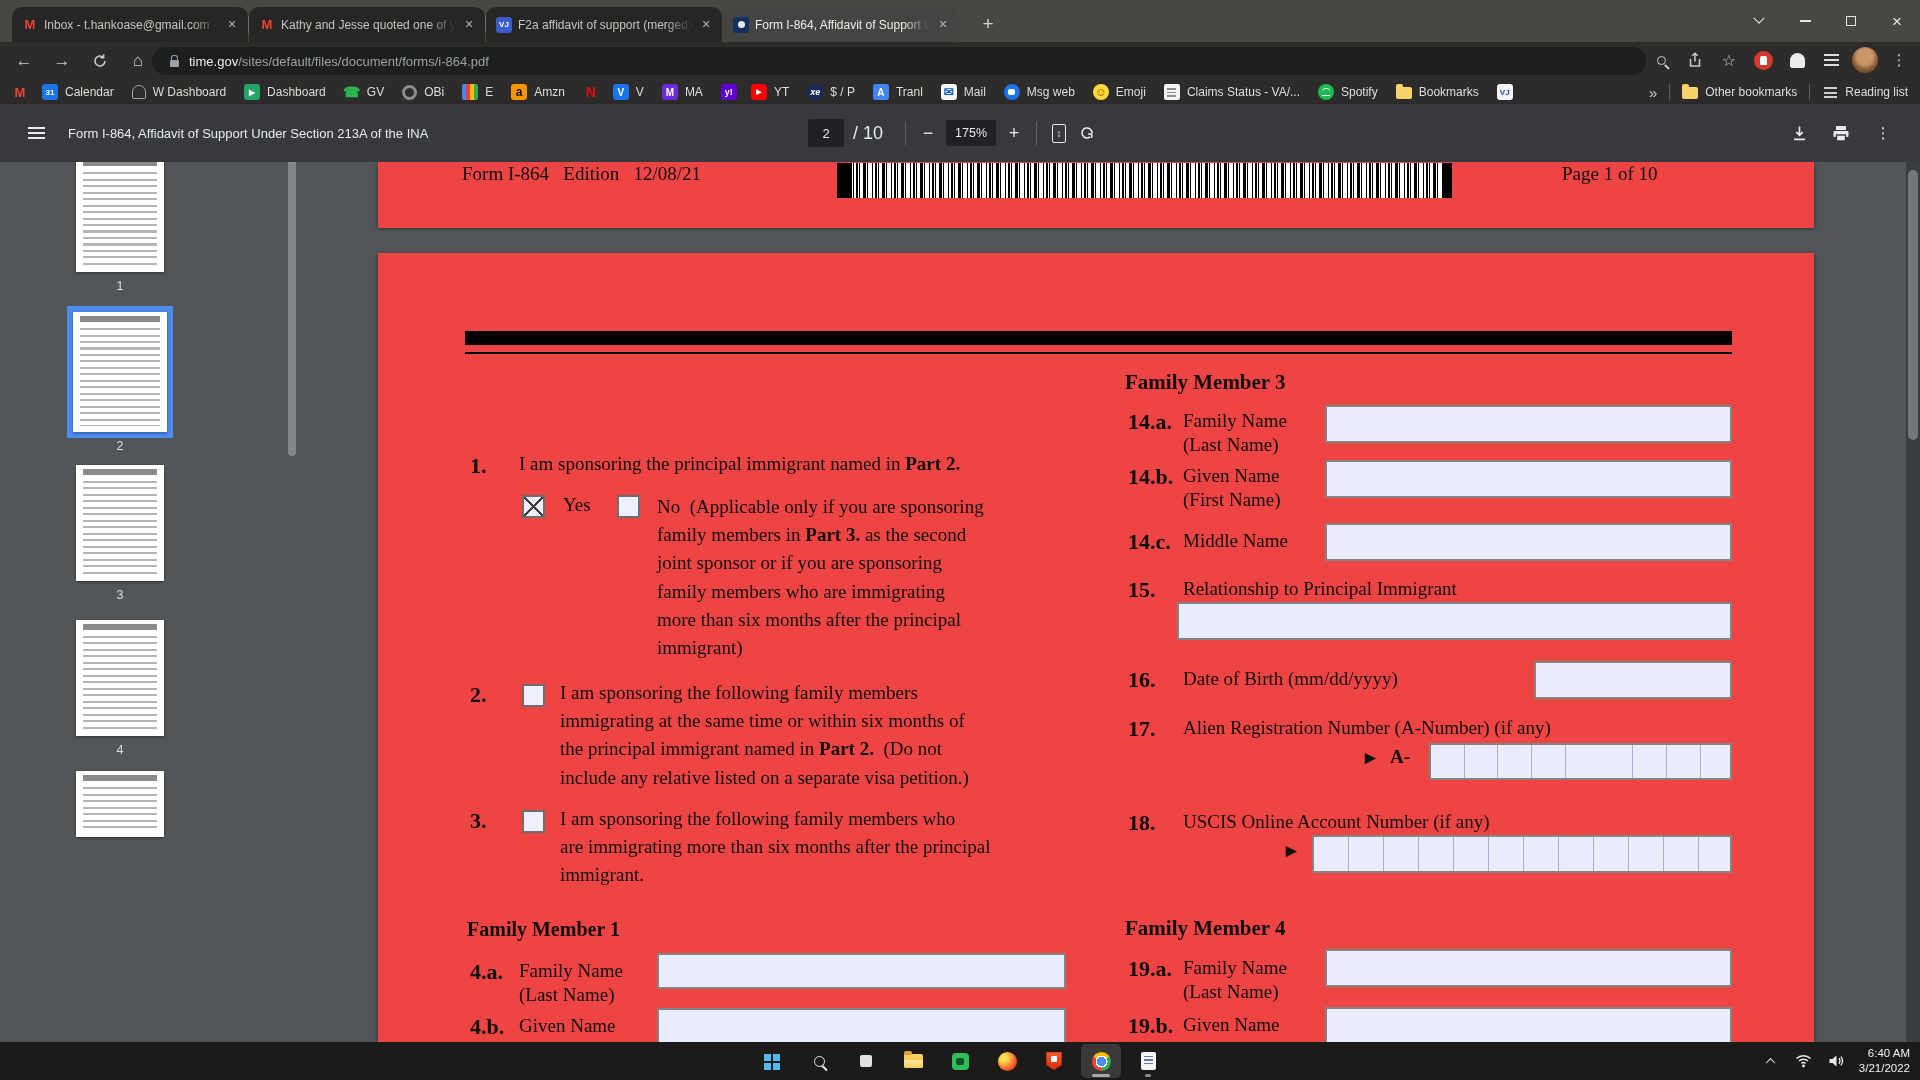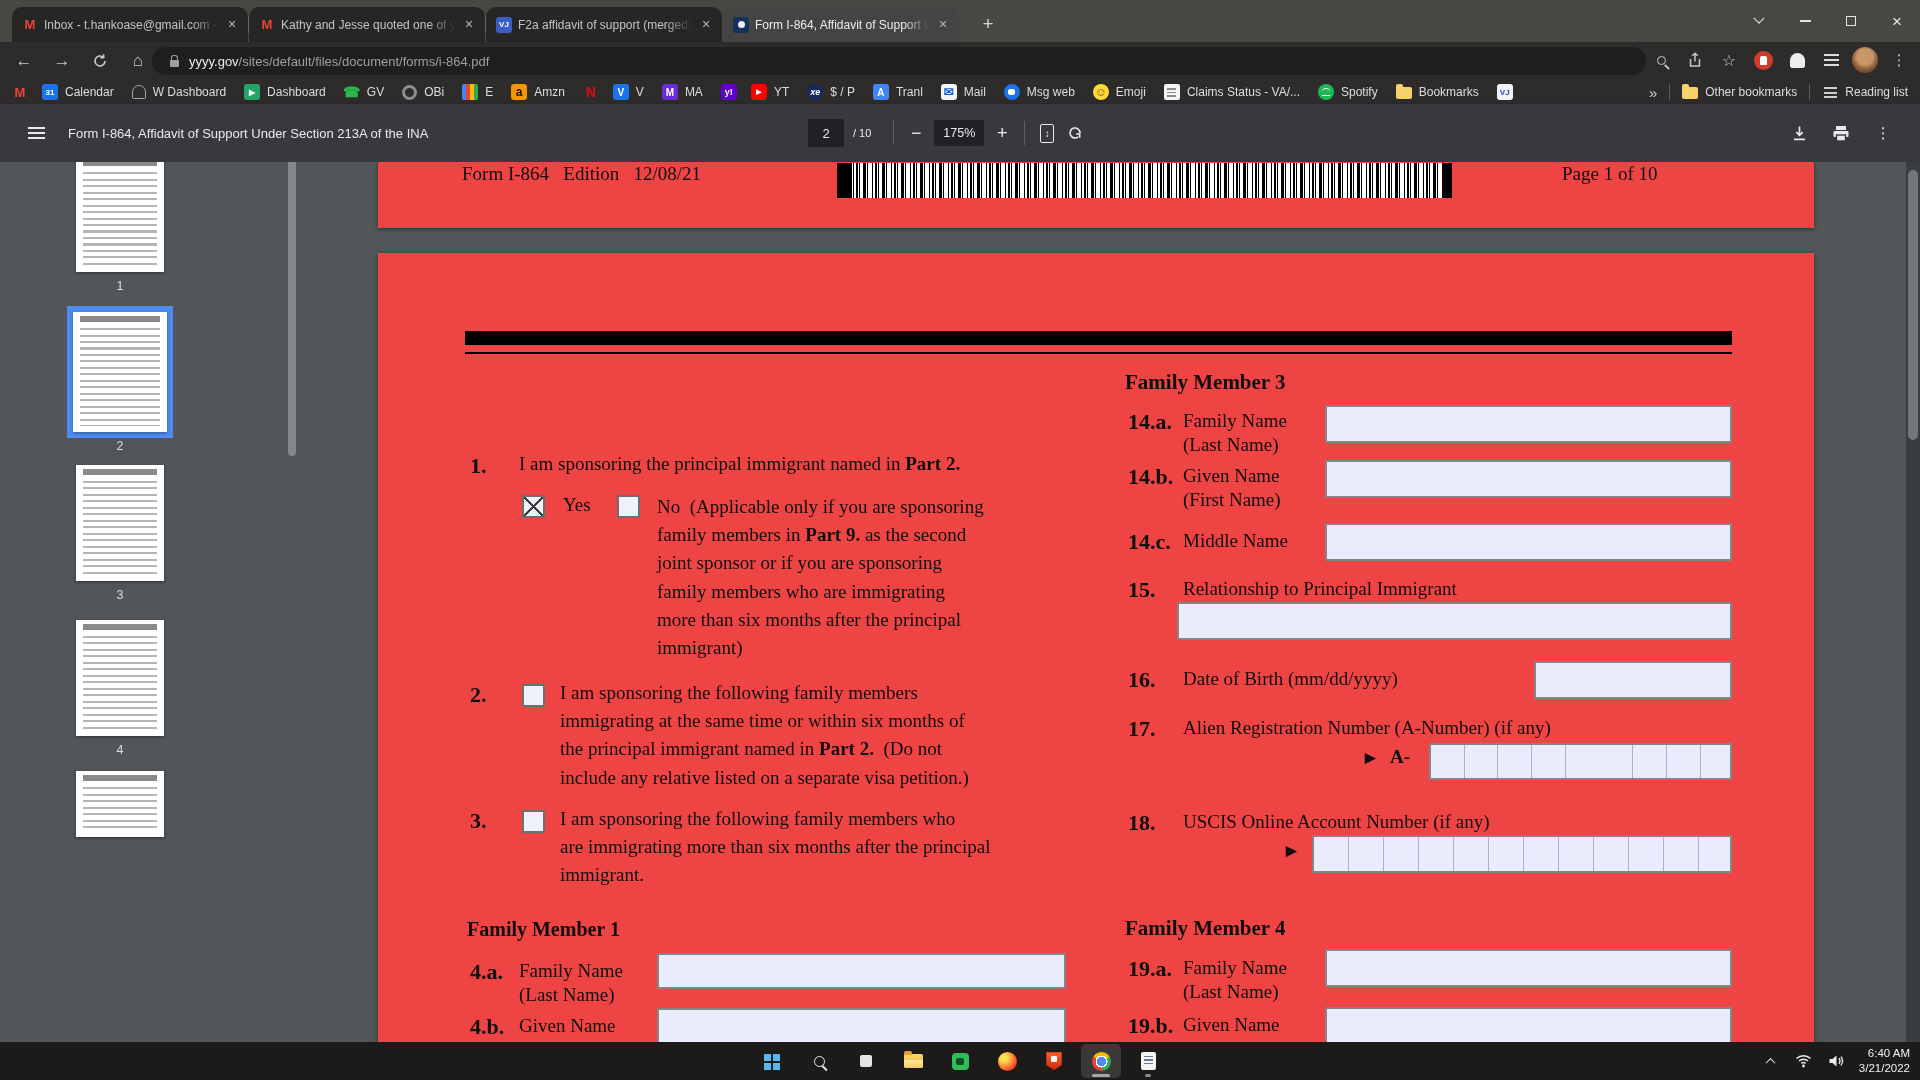--- a/index.html
+++ b/index.html
@@ -86,21 +86,21 @@
 
   .tab-icon { width:16px; height:16px; border-radius:3px; display:inline-flex; align-items:center; justify-content:center; font-weight:bold; color:#fff; flex:none; position:relative; }
 
   
   .pdfbar { position:absolute; left:0; top:104px; width:1920px; height:58px; background:#37393c; box-shadow:0 1px 3px rgba(0,0,0,.4); }
   .burger { position:absolute; left:28px; top:23px; width:17px; height:12px; border-top:2px solid #e8eaed; border-bottom:2px solid #e8eaed; }
   .burger::after { content:""; position:absolute; left:0; right:0; top:3px; height:2px; background:#e8eaed; }
   .pdftitle { position:absolute; left:68px; top:22px; font-size:13px; color:#e8eaed; }
   .pdfcenter { position:absolute; left:808px; top:11px; display:flex; align-items:center; height:36px; }
   .pagebox { width:36px; height:28px; background:#202124; border-radius:2px; color:#e8eaed; font-size:13px; display:flex; align-items:center; justify-content:center; }
-  .pagetotal { color:#e8eaed; font-size:11px; margin:0 14px 0 9px; }
+  .pagetotal { color:#e8eaed; font-size:18px; margin:0 14px 0 9px; }
   .pdiv { width:1px; height:24px; background:#5f6164; margin:0 8px; }
   .zbtn { width:28px; height:28px; color:#e8eaed; font-size:18px; display:flex; align-items:center; justify-content:center; }
   .zoombox { width:50px; height:26px; background:#202124; border-radius:2px; color:#e8eaed; font-size:12.5px; display:flex; align-items:center; justify-content:center; margin:0 4px; }
   .fitpage { width:14px; height:19px; border:1.6px solid #e8eaed; border-radius:2px; color:#e8eaed; font-size:10px; display:flex; align-items:center; justify-content:center; }
   .pdfright { position:absolute; right:24px; top:11px; display:flex; align-items:center; gap:16px; height:36px; }
   .pdficon { width:26px; height:26px; display:flex; align-items:center; justify-content:center; color:#e8eaed; }
 
   
   .content { position:absolute; left:0; top:162px; width:1920px; height:880px; background:#525659; overflow:hidden; }
 
@@ -228,21 +228,21 @@
       <div class="navbtn">→</div>
       <div class="navbtn">
         <svg width="16" height="16" viewBox="0 0 16 16">
             <path d="M13 8a5 5 0 1 1-1.6-3.7M11.6 1.2v3.4H8.2" stroke="#c9c9c7" stroke-width="1.6" fill="none"></path>
           </svg>
       </div>
       <div class="navbtn">⌂</div>
     </div>
     <div class="addressbar">
       <span class="lock"></span>
-      <span class="url"><span class="domain">yyyy.gov</span><span class="path">/sites/default/files/document/forms/i-864.pdf</span></span>
+      <span class="url"><span class="domain">time.gov</span><span class="path">/sites/default/files/document/forms/i-864.pdf</span></span>
     </div>
     <div class="tb-right">
       <div class="tbicon">
           <span class="mag"></span>
         </div>
       <div class="tbicon">
         <svg width="16" height="16" viewBox="0 0 16 16">
             <path d="M8 1.5v8M5.2 3.8L8 1.2l2.8 2.6M3.5 7v7h9V7" stroke="#c9c9c7" stroke-width="1.5" fill="none"></path>
           </svg>
       </div>
@@ -445,21 +445,21 @@
 
       <div class="qnum" style="left:92px;top:200px;">1.</div>
       <div class="rtext" style="left:141px;top:197px;width:560px;">
           <div><span>I am sponsoring the principal immigrant named in </span><span style="font-weight: bold;">Part 2.</span></div>
         </div>
       <div class="checkbox checked" style="left:144px;top:242px;"></div>
       <div class="qtext" style="left:185px;top:241px;">Yes</div>
       <div class="checkbox" style="left:239px;top:242px;"></div>
       <div class="rtext" style="left:279px;top:240px;width:430px;">
           <div><span>No&nbsp; (Applicable only if you are sponsoring</span></div>
-          <div><span>family members in </span><span style="font-weight: bold;">Part 9.</span><span> as the second</span></div>
+          <div><span>family members in </span><span style="font-weight: bold;">Part 3.</span><span> as the second</span></div>
           <div><span>joint sponsor or if you are sponsoring</span></div>
           <div><span>family members who are immigrating</span></div>
           <div><span>more than six months after the principal</span></div>
           <div><span>immigrant)</span></div>
         </div>
 
       <div class="qnum" style="left:92px;top:429px;">2.</div>
       <div class="checkbox" style="left:144px;top:431px;"></div>
       <div class="rtext" style="left:182px;top:426px;width:540px;">
           <div><span>I am sponsoring the following family members</span></div>

